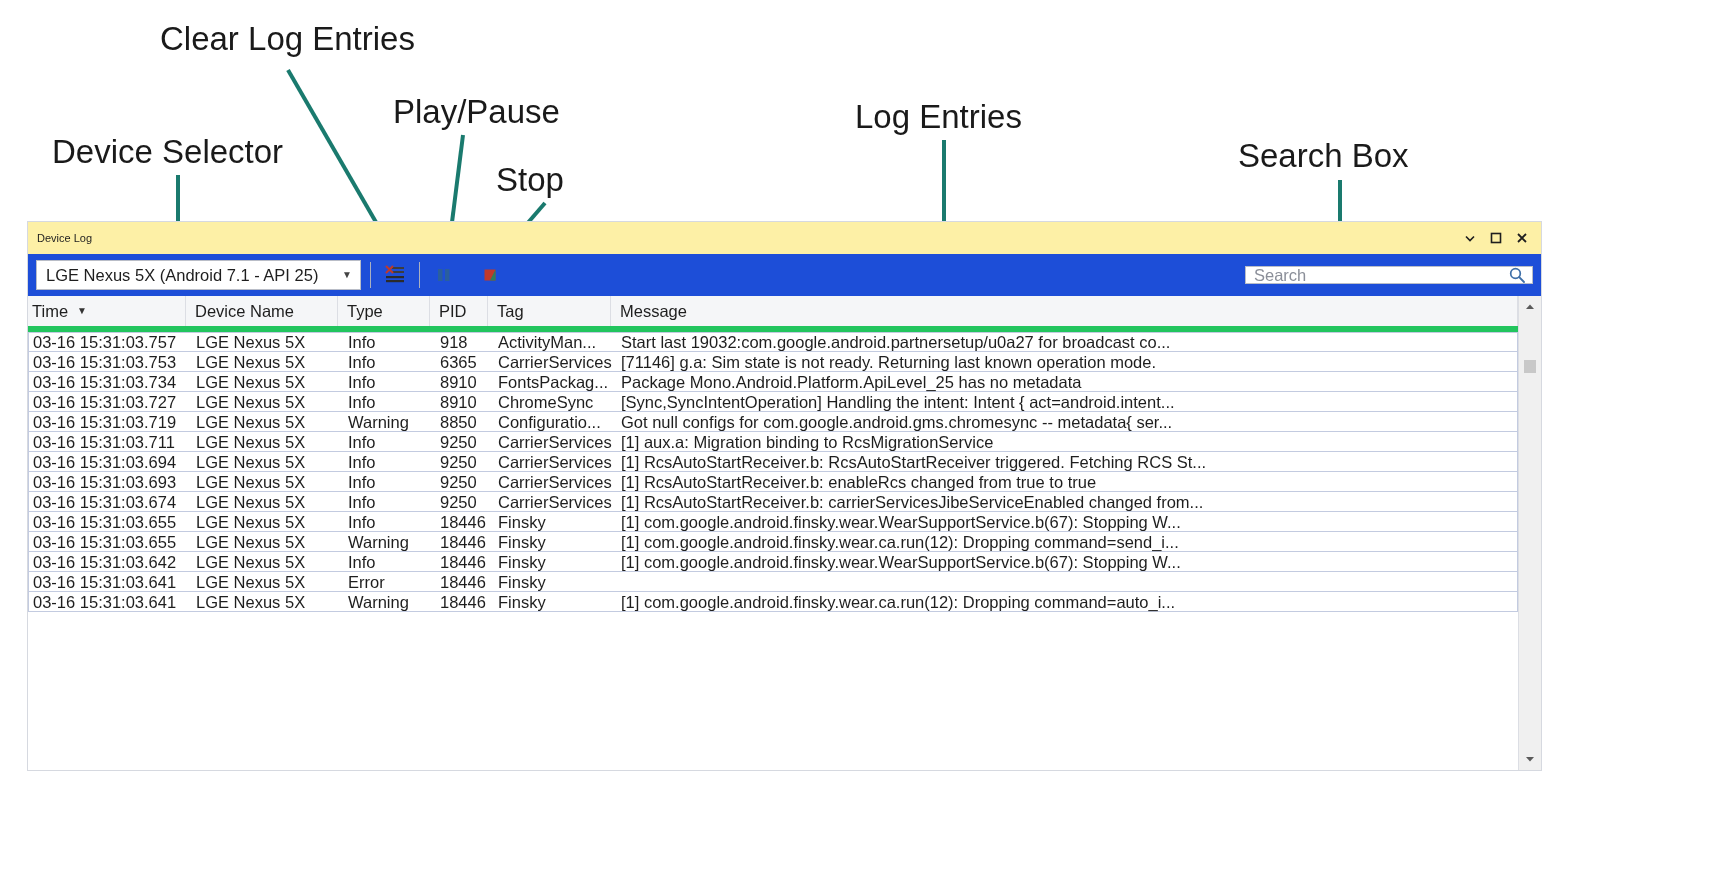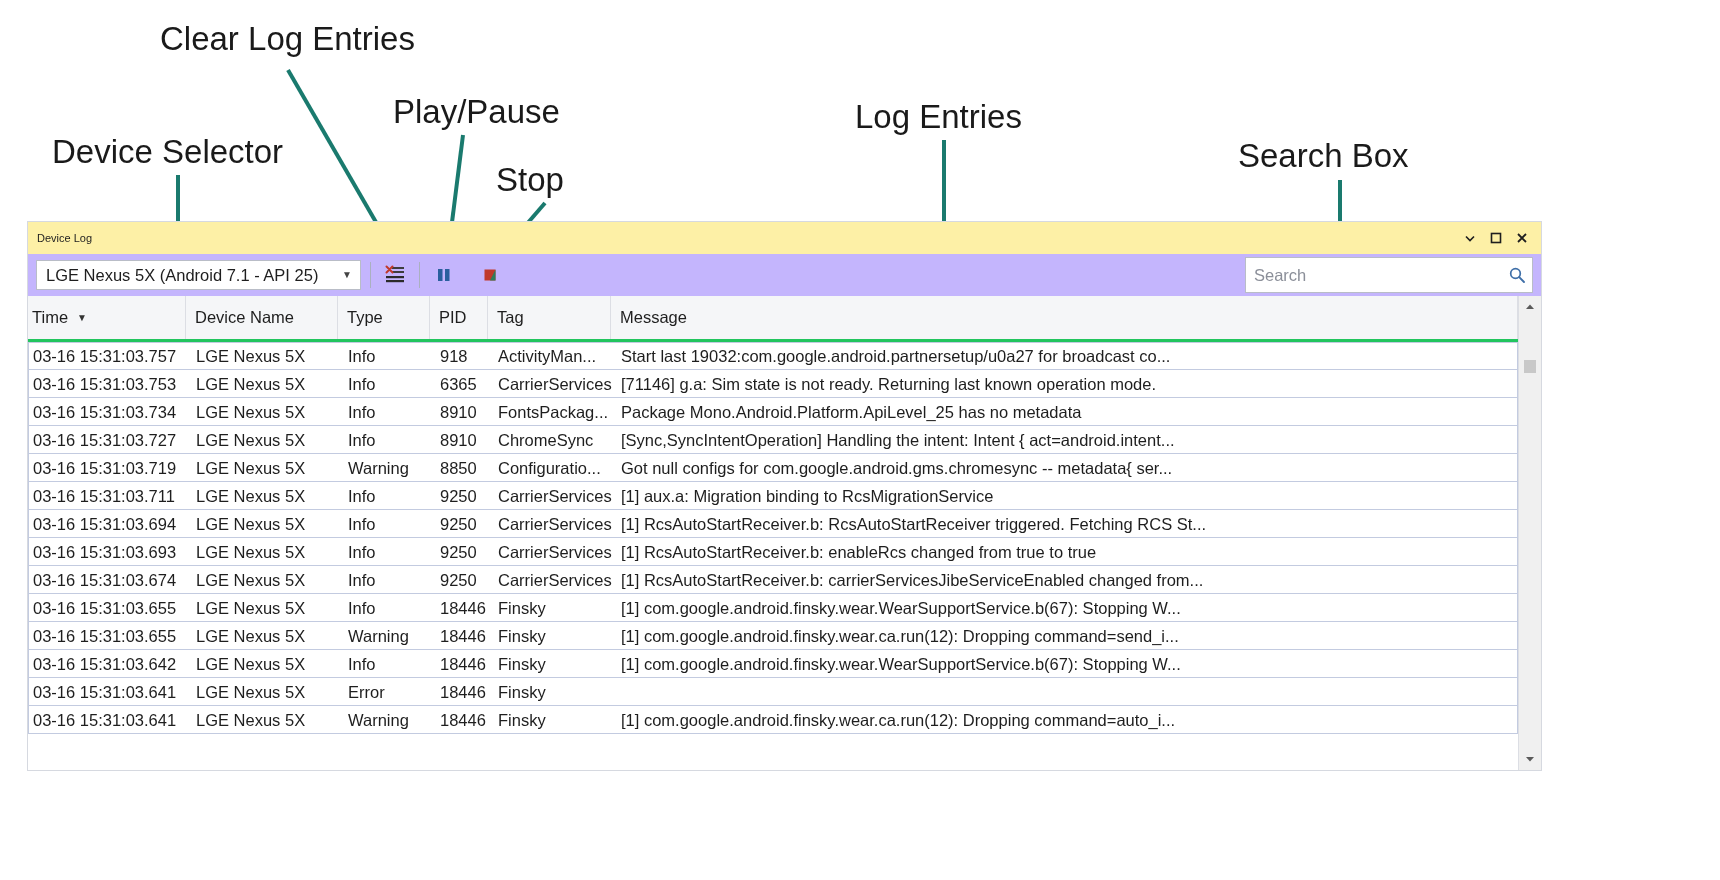--- a/index.html
+++ b/index.html
@@ -72,21 +72,21 @@
     display: flex;
     align-items: center;
     justify-content: center;
     color: #1e1e1e;
   }
   .title-btn svg { display: block; }
 
   
   #toolbar {
     height: 42px;
-    background: #c4b5fd;
+    background: #1d4ed8;
     display: flex;
     align-items: center;
     padding: 0 6px;
     box-sizing: border-box;
     position: relative;
   }
   #device-selector {
     width: 325px;
     height: 30px;
     background: #ffffff;
@@ -122,21 +122,21 @@
     height: 30px;
     display: flex;
     align-items: center;
     justify-content: center;
   }
   .tb-btn svg { display: block; }
 
   #search-wrap {
     margin-left: auto;
     width: 288px;
-    height: 36px;
+    height: 18px;
     background: #ffffff;
     border: 1px solid #b9bdc7;
     display: flex;
     align-items: center;
     box-sizing: border-box;
     padding: 0 4px 0 8px;
     margin-right: 2px;
   }
   #search-input {
     flex: 1;
@@ -166,23 +166,23 @@
     flex: 1;
     min-width: 0;
     display: flex;
     flex-direction: column;
     background: #ffffff;
   }
 
   
   #grid-header {
     display: flex;
-    height: 46px;
+    height: 36px;
     background: #f5f6f8;
-    border-bottom: 3px solid #22c55e;
+    border-bottom: 6px solid #22c55e;
     box-sizing: border-box;
     flex: 0 0 auto;
   }
   .hdr-cell {
     font-size: 16.5px;
     color: #1e1e1e;
     display: flex;
     align-items: center;
     padding-left: 9px;
     box-sizing: border-box;
@@ -197,21 +197,21 @@
     line-height: 1;
   }
 
   
   #grid-body {
     flex: 1;
     overflow: hidden;
   }
   .grid-row {
     display: flex;
-    height: 28px;
+    height: 20px;
     background: #ffffff;
     border: 1px solid #c3cbe0;
     border-top: none;
     box-sizing: border-box;
     align-items: center;
   }
   .grid-row:first-child { border-top: 1px solid #c3cbe0; }
   .cell {
     font-size: 16.5px;
     color: #1e1e1e;

